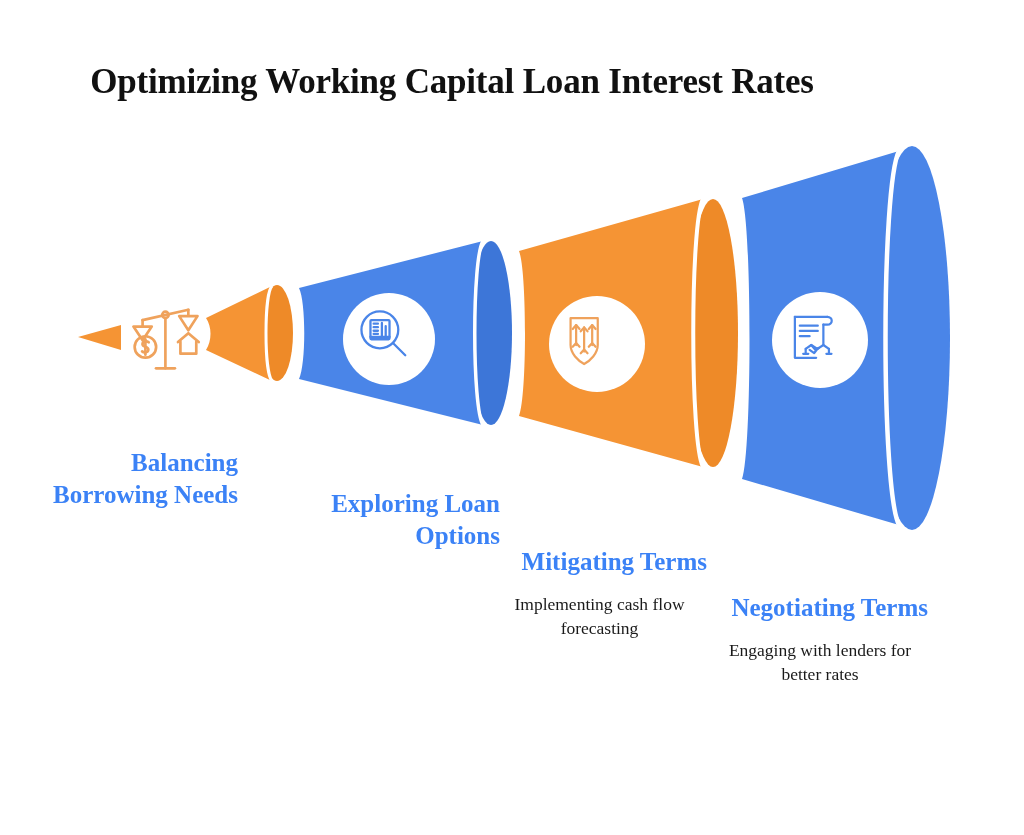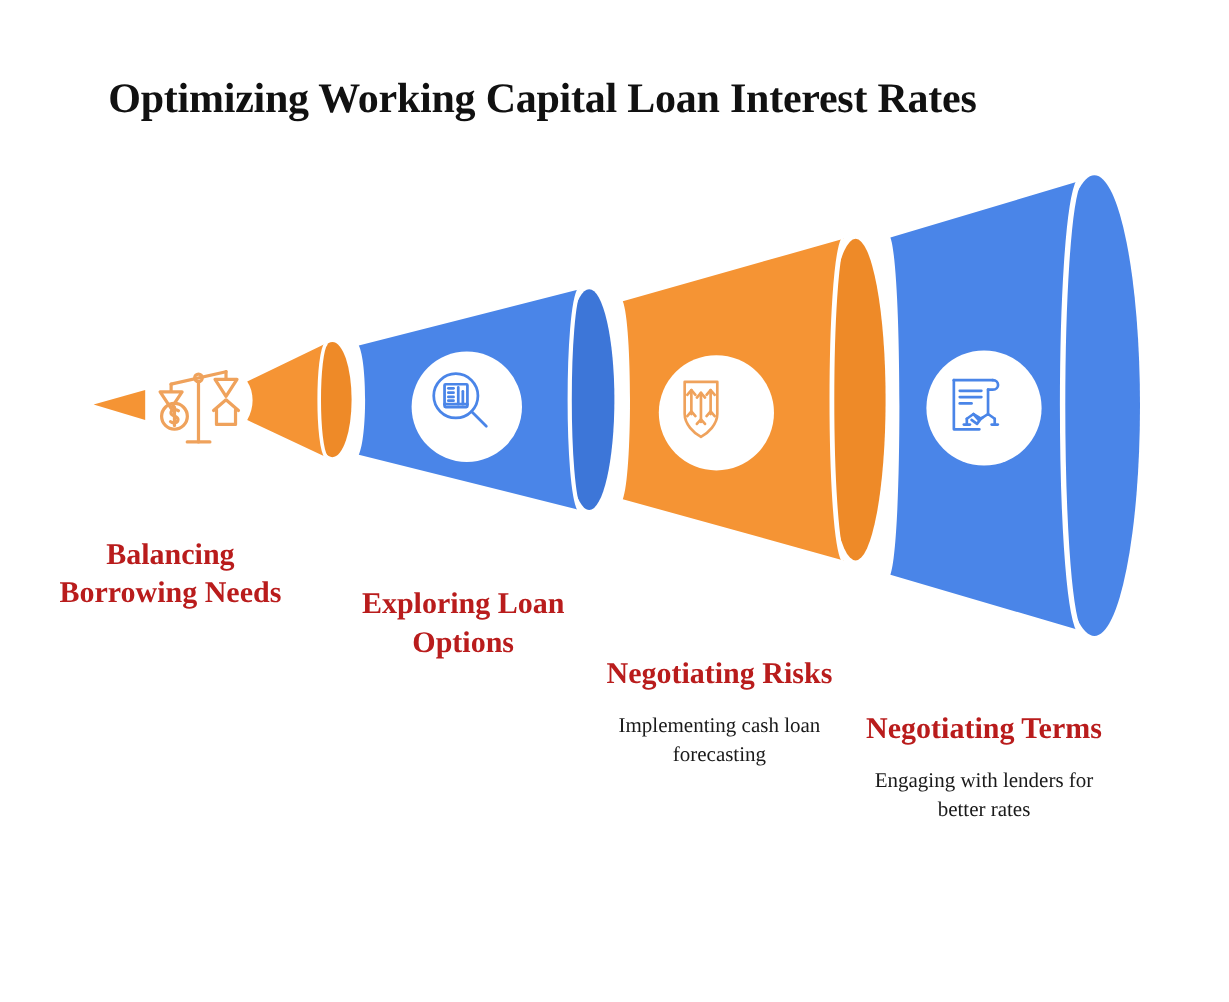--- a/index.html
+++ b/index.html
@@ -37,21 +37,22 @@
   .stage-caption {
     position: absolute;
     text-align: center;
     color: #121212;
   }
   .stage-title {
     font-family: "Liberation Serif", "DejaVu Serif", serif;
     font-weight: bold;
     font-size: 25px;
     line-height: 1.26;
-    color: #b91c1c;
+    color: #3b82f6;
+    text-align: right;
   }
   .stage-desc {
     font-family: "Liberation Serif", "DejaVu Serif", serif;
     font-weight: normal;
     font-size: 17.5px;
     line-height: 1.38;
     color: #1a1a1a;
     margin-top: 14px;
   }
   #cap-0 { left: 46px;  top: 447px; width: 192px; }
@@ -208,20 +209,20 @@
 
 <div class="stage-caption" id="cap-0">
   <div class="stage-title">Balancing Borrowing Needs</div>
 </div>
 
 <div class="stage-caption" id="cap-1">
   <div class="stage-title">Exploring Loan Options</div>
 </div>
 
 <div class="stage-caption" id="cap-2">
-  <div class="stage-title">Negotiating Risks</div>
-  <div class="stage-desc">Implementing cash loan forecasting</div>
+  <div class="stage-title">Mitigating Terms</div>
+  <div class="stage-desc">Implementing cash flow forecasting</div>
 </div>
 
 <div class="stage-caption" id="cap-3">
   <div class="stage-title">Negotiating Terms</div>
   <div class="stage-desc">Engaging with lenders for better rates</div>
 </div>
 
 </body></html>

